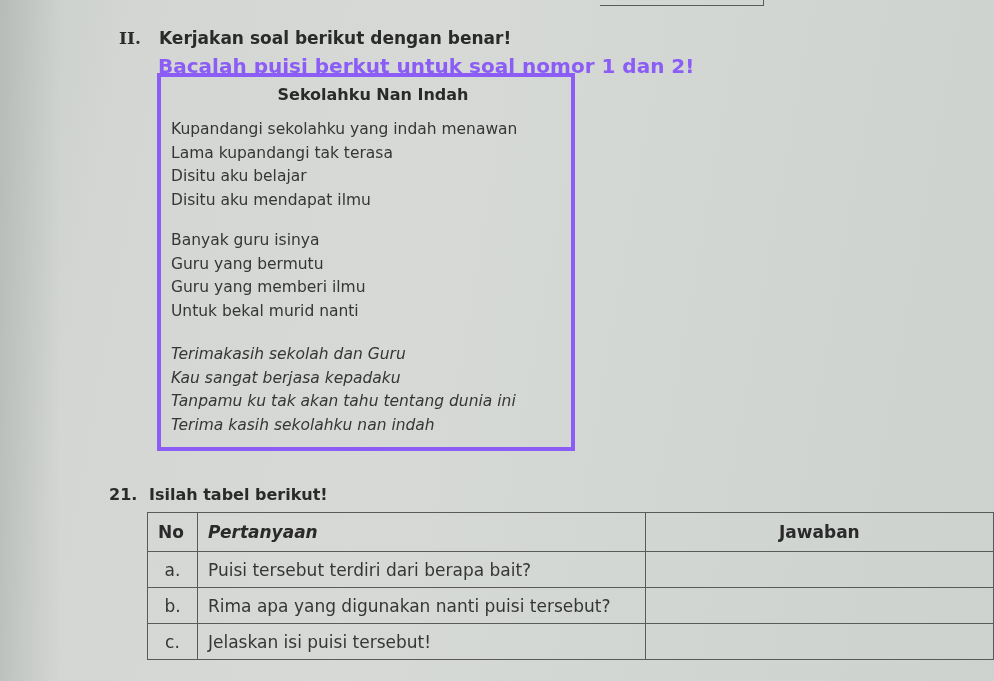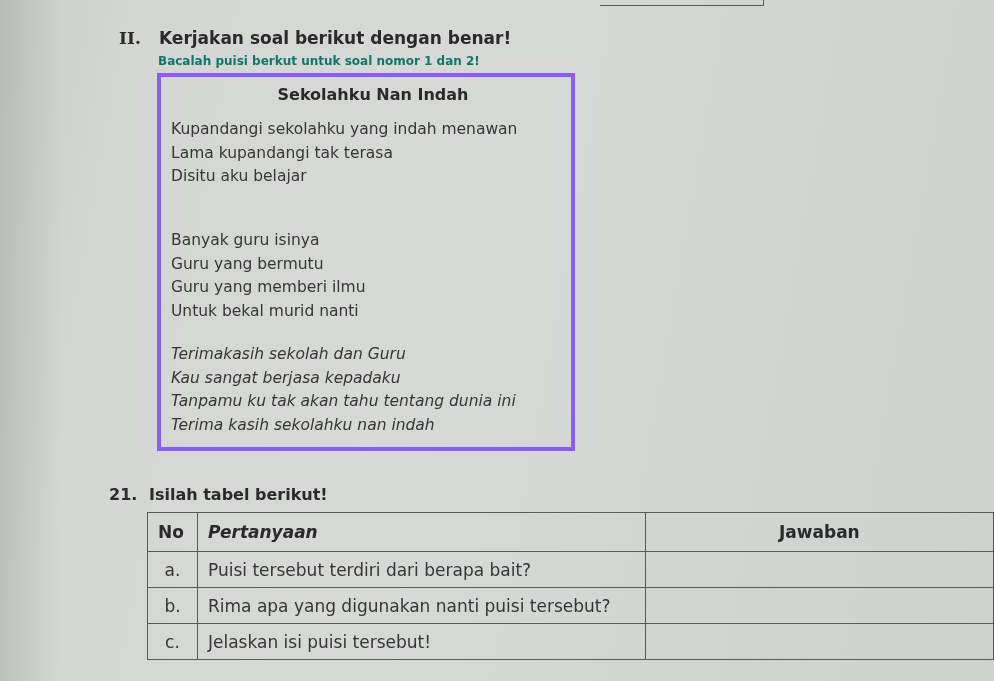--- a/index.html
+++ b/index.html
@@ -42,22 +42,22 @@
     .section-heading .num {
       display: inline-block;
       width: 40px;
       font-family: "DejaVu Serif", serif;
     }
     .instruction {
       position: absolute;
       left: 158px;
       top: 54px;
       font-weight: bold;
-      font-size: 12px;
-      color: #0f766e;
+      font-size: 20px;
+      color: #8b5cf6;
       white-space: nowrap;
     }
     .poem-box {
       position: absolute;
       left: 157px;
       top: 73px;
       width: 418px;
       height: 378px;
       border: 4px solid #8b5cf6;
       box-sizing: border-box;
@@ -135,20 +135,21 @@
 
 <div class="instruction">Bacalah puisi berkut untuk soal nomor 1 dan 2!</div>
 
 <div class="poem-box">
   <div class="poem-title">Sekolahku Nan Indah</div>
 
   <div class="stanza stanza-1">
     <div>Kupandangi sekolahku yang indah menawan</div>
     <div>Lama kupandangi tak terasa</div>
     <div>Disitu aku belajar</div>
+    <div>Disitu aku mendapat ilmu</div>
   </div>
 
   <div class="stanza stanza-2">
     <div>Banyak guru isinya</div>
     <div>Guru yang bermutu</div>
     <div>Guru yang memberi ilmu</div>
     <div>Untuk bekal murid nanti</div>
   </div>
 
   <div class="stanza stanza-3">

